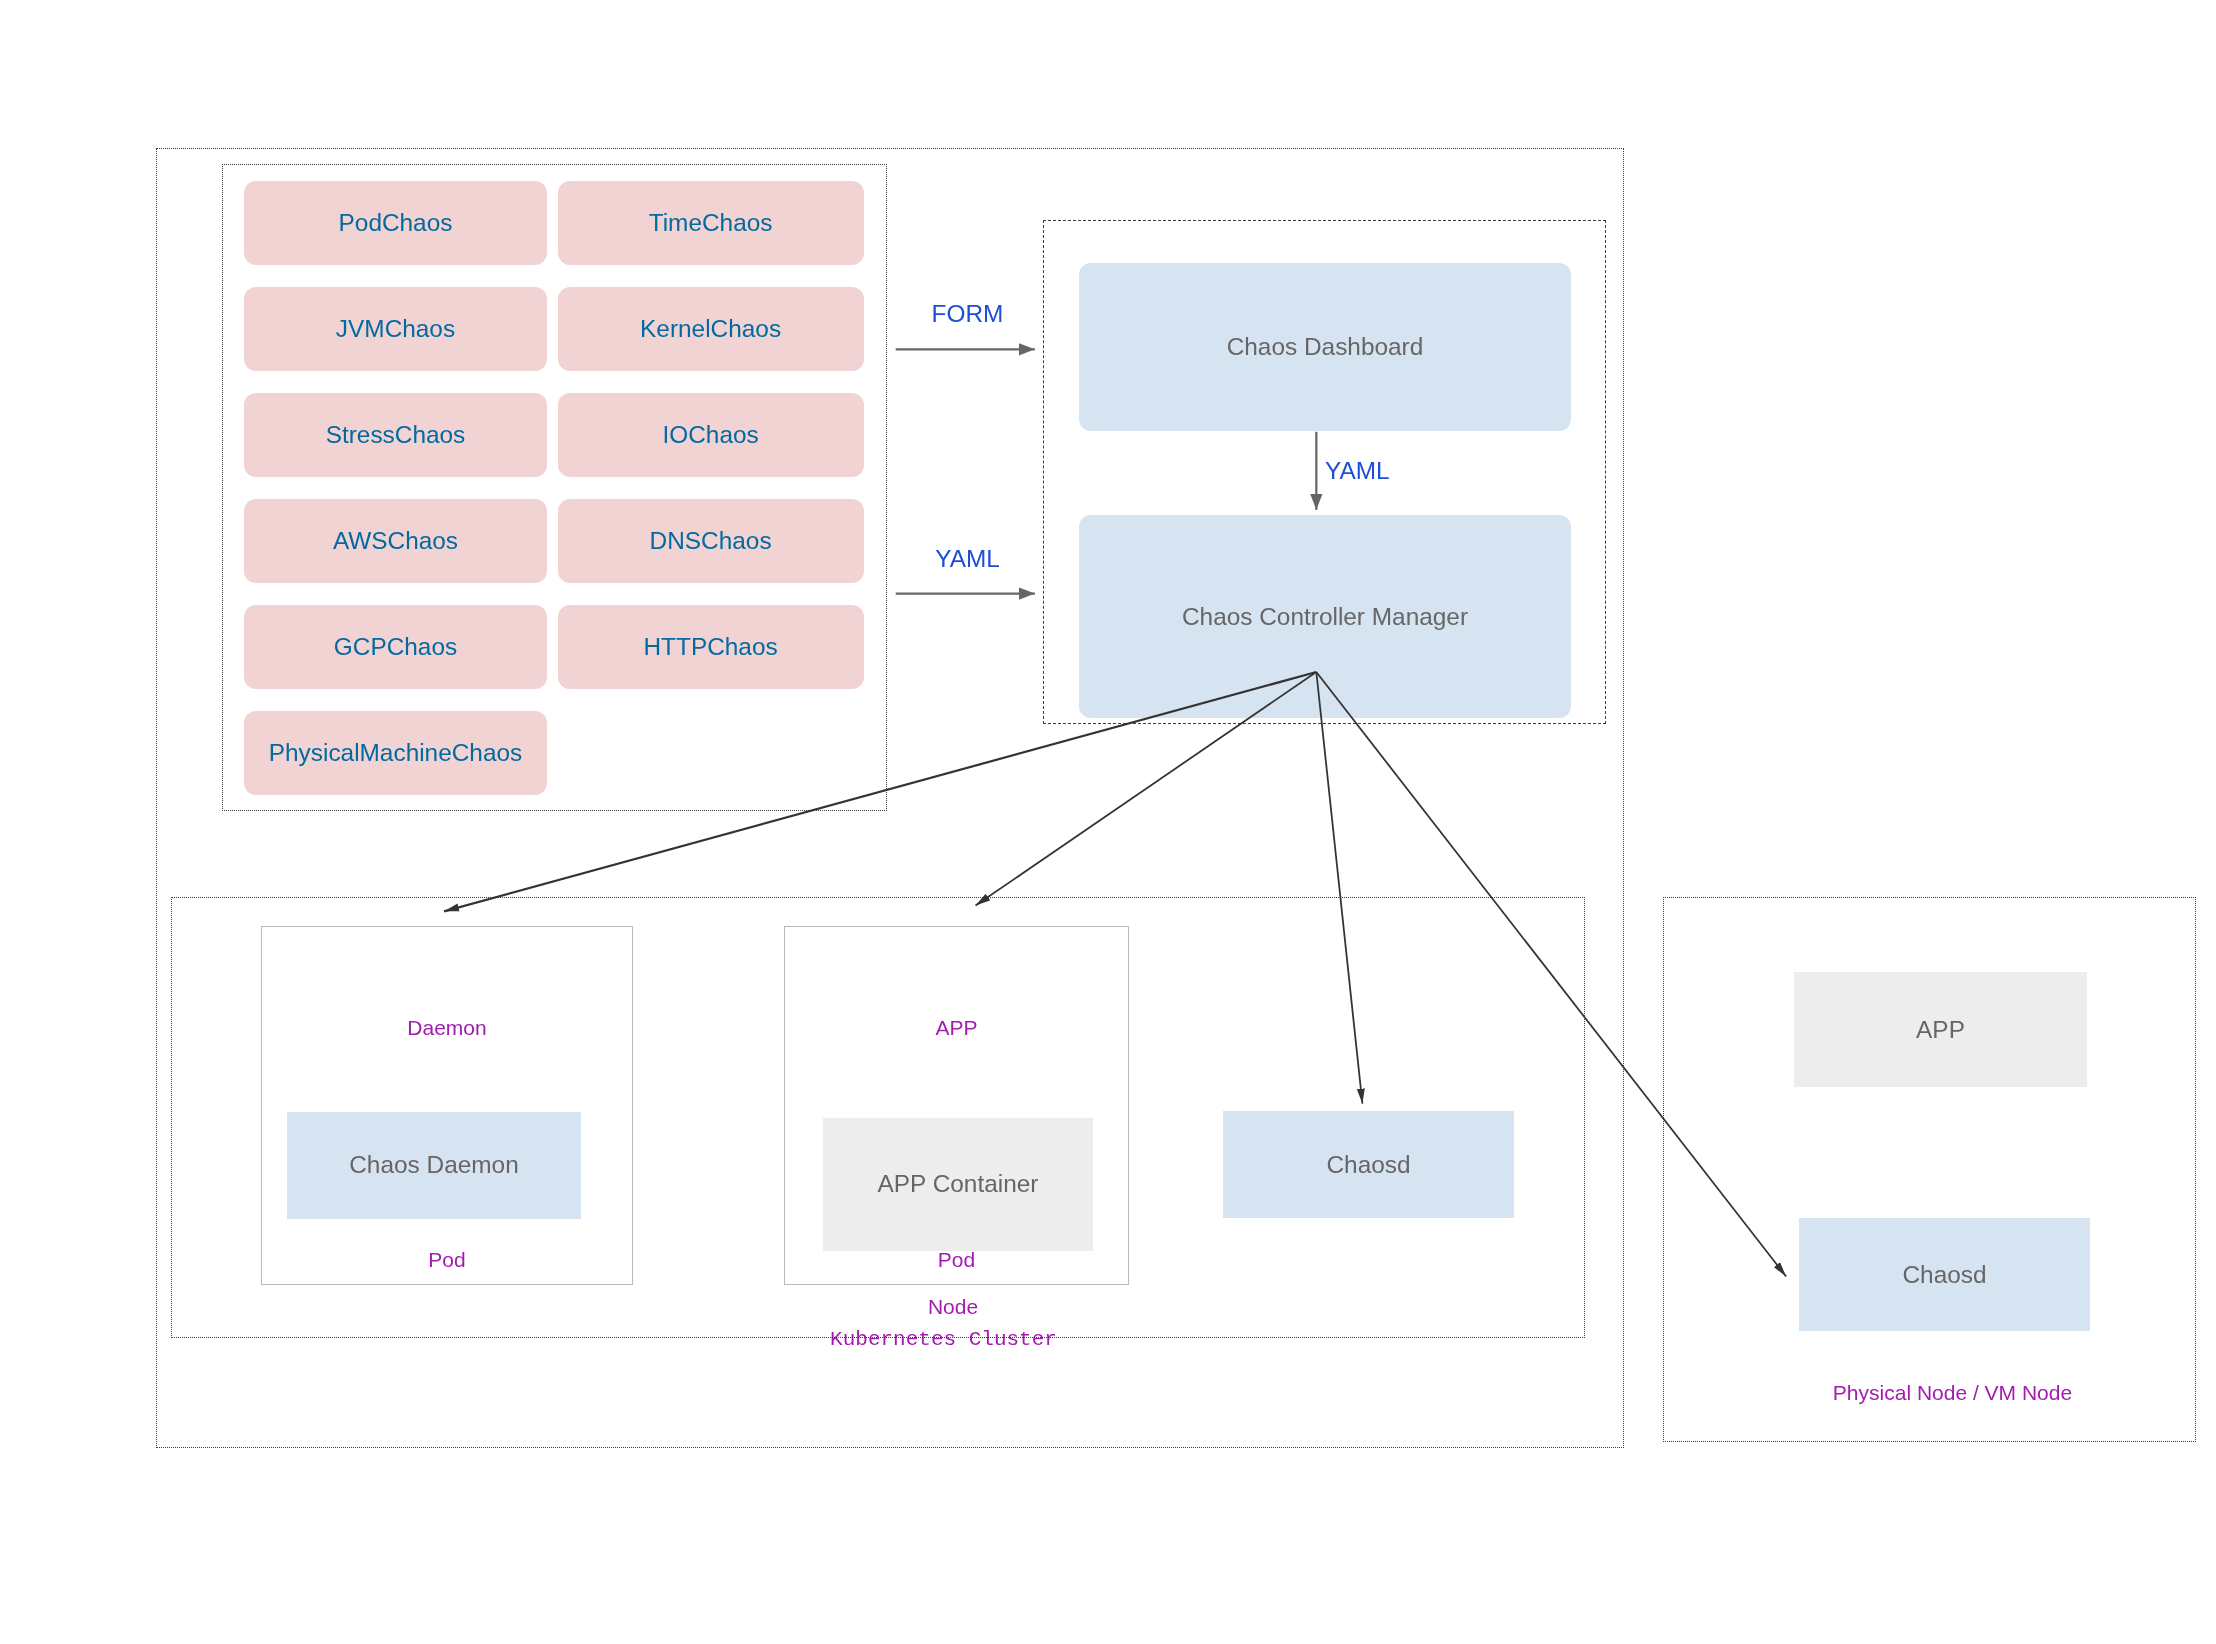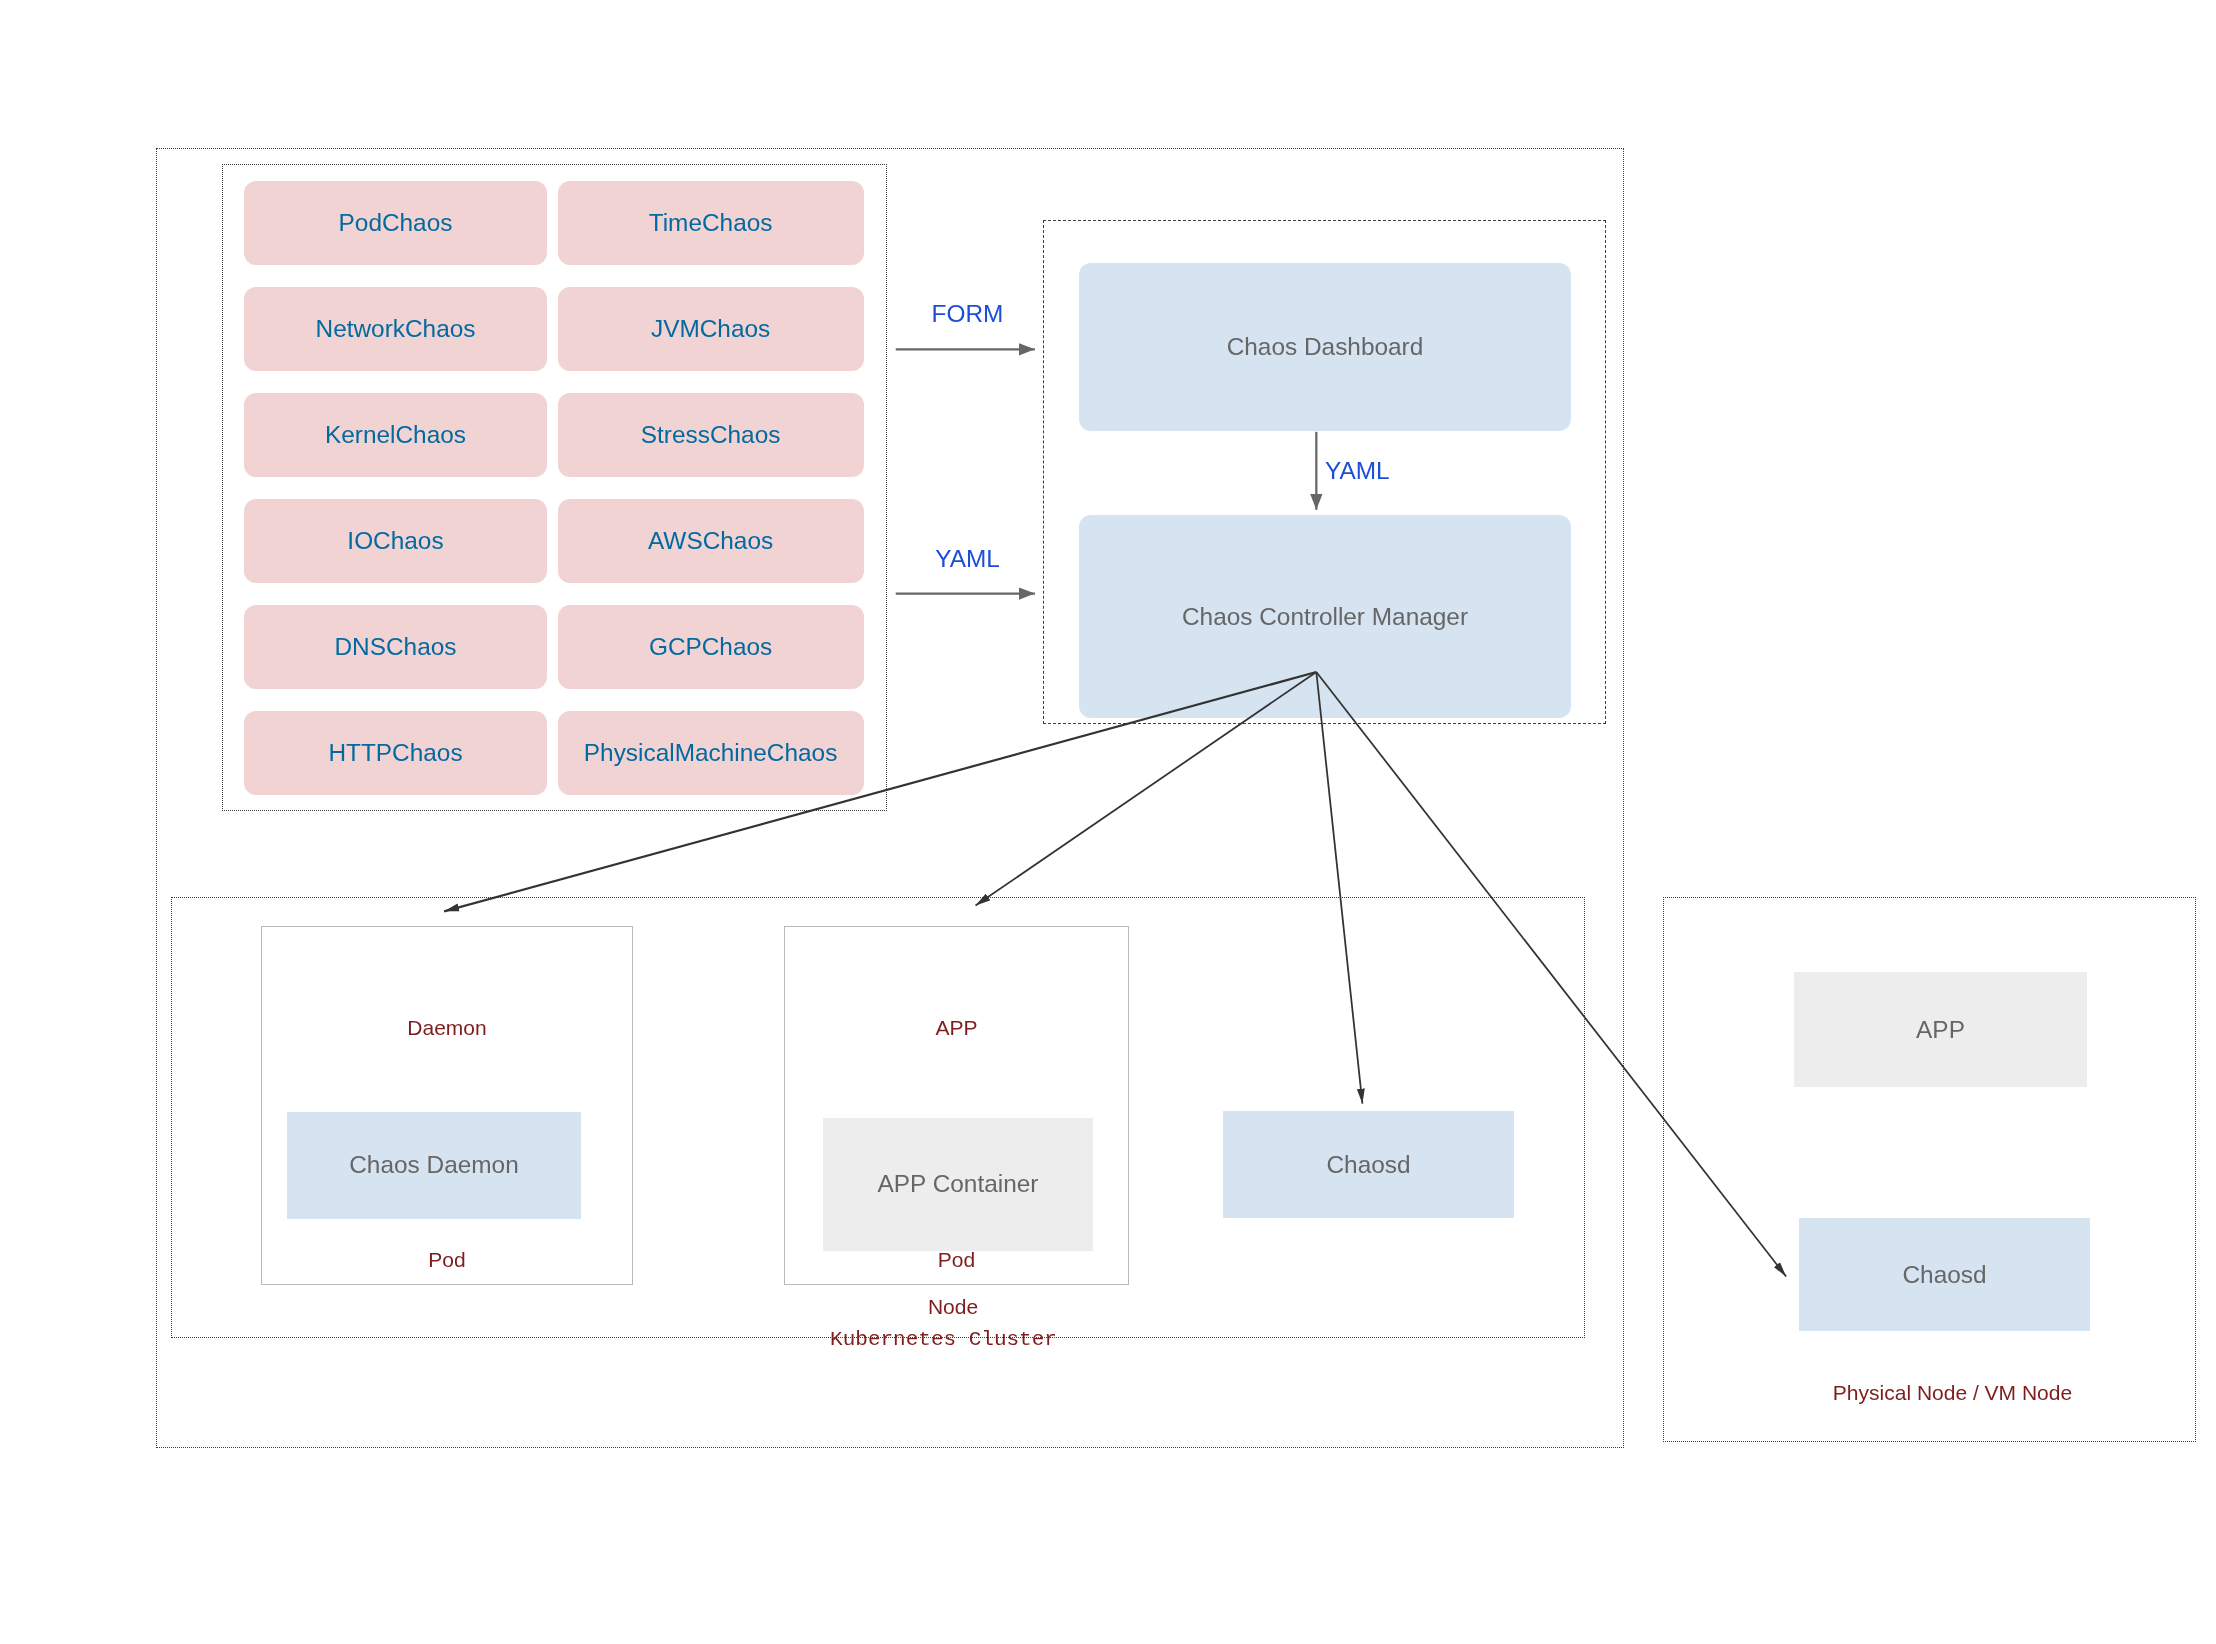--- a/index.html
+++ b/index.html
@@ -29,41 +29,40 @@
 
   .chaos-grid {
     position:absolute; left:21px; top:16px;
     display:grid;
     grid-template-columns:303px 306px;
     grid-auto-rows:84px;
     column-gap:10.6px; row-gap:22px;
   }
 
   .caption {
-    position:absolute; font-size:21px; color:#7f1d1d; text-align:center;
+    position:absolute; font-size:21px; color:#a21caf; text-align:center;
   }
   .edge-label {
     position:absolute; font-size:24.4px; color:#1d4ed8; text-align:center;
   }
 
   svg.overlay { position:absolute; left:0; top:0; pointer-events:none; }
 </style>
 </head>
 <body style="color: rgb(102, 102, 102);">
 
 <div id="canvas">
 
   <div class="dotted-box" style="left:156px; top:148px; width:1468px; height:1300px;"></div>
   <div class="caption" style="left:766px; top:1328px; width:355px;font-family:Liberation Mono, monospace;">Kubernetes Cluster</div>
 
   <div class="dotted-box" style="left:222px; top:164px; width:665px; height:647px;">
     <div class="chaos-grid">
       <div class="chaos-type">PodChaos</div>
       <div class="chaos-type">TimeChaos</div>
-      <div class="chaos-type">NetworkChaos</div>
       <div class="chaos-type">JVMChaos</div>
       <div class="chaos-type">KernelChaos</div>
       <div class="chaos-type">StressChaos</div>
       <div class="chaos-type">IOChaos</div>
       <div class="chaos-type">AWSChaos</div>
       <div class="chaos-type">DNSChaos</div>
       <div class="chaos-type">GCPChaos</div>
       <div class="chaos-type">HTTPChaos</div>
       <div class="chaos-type">PhysicalMachineChaos</div>
     </div>

